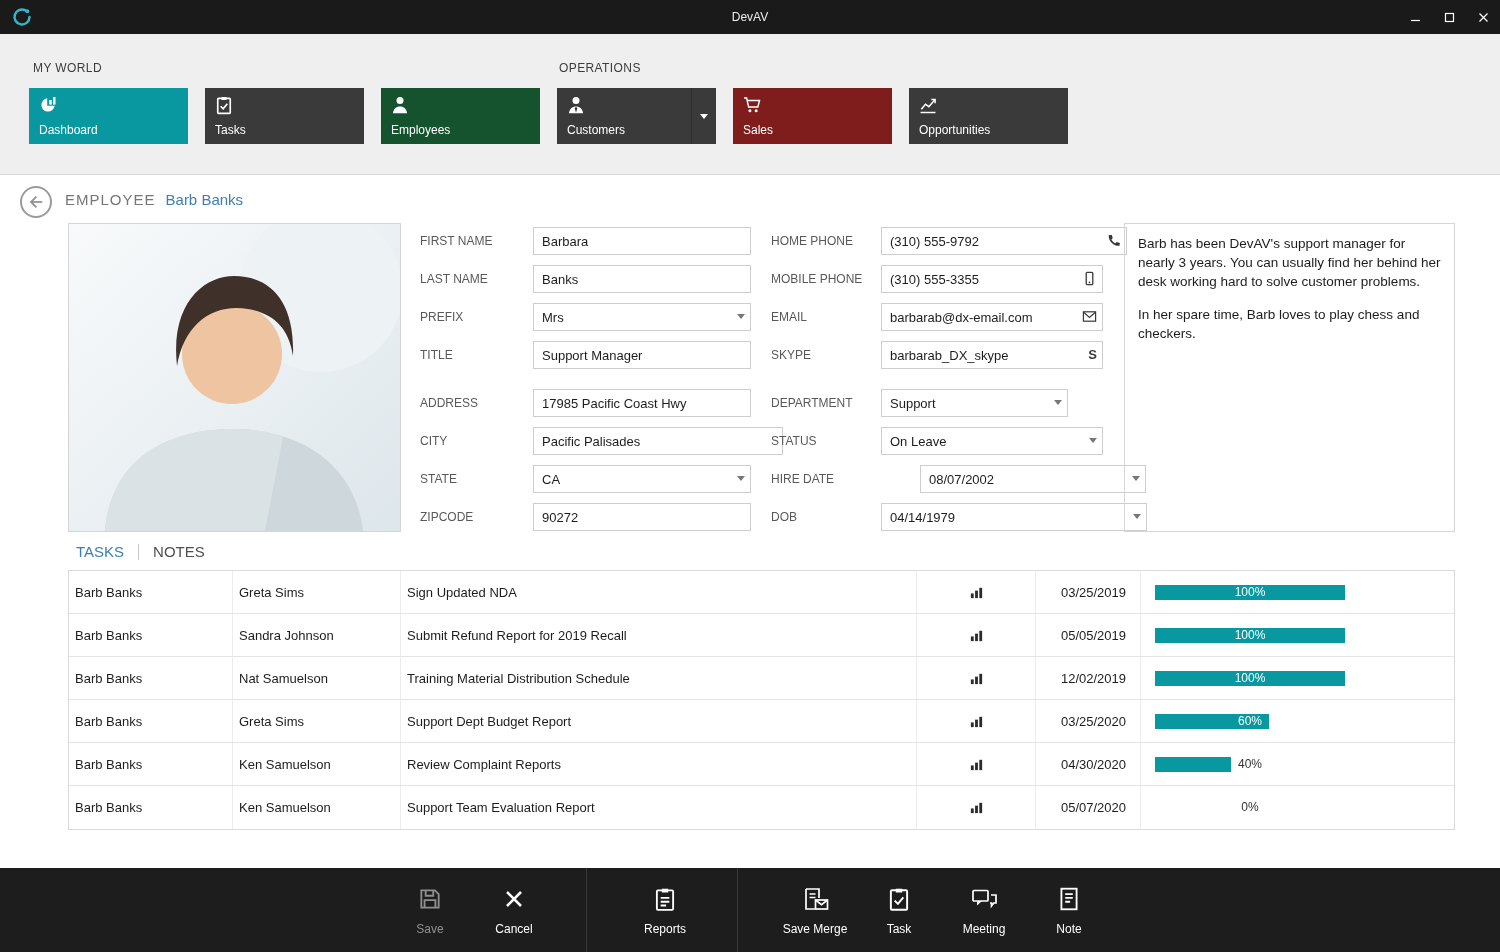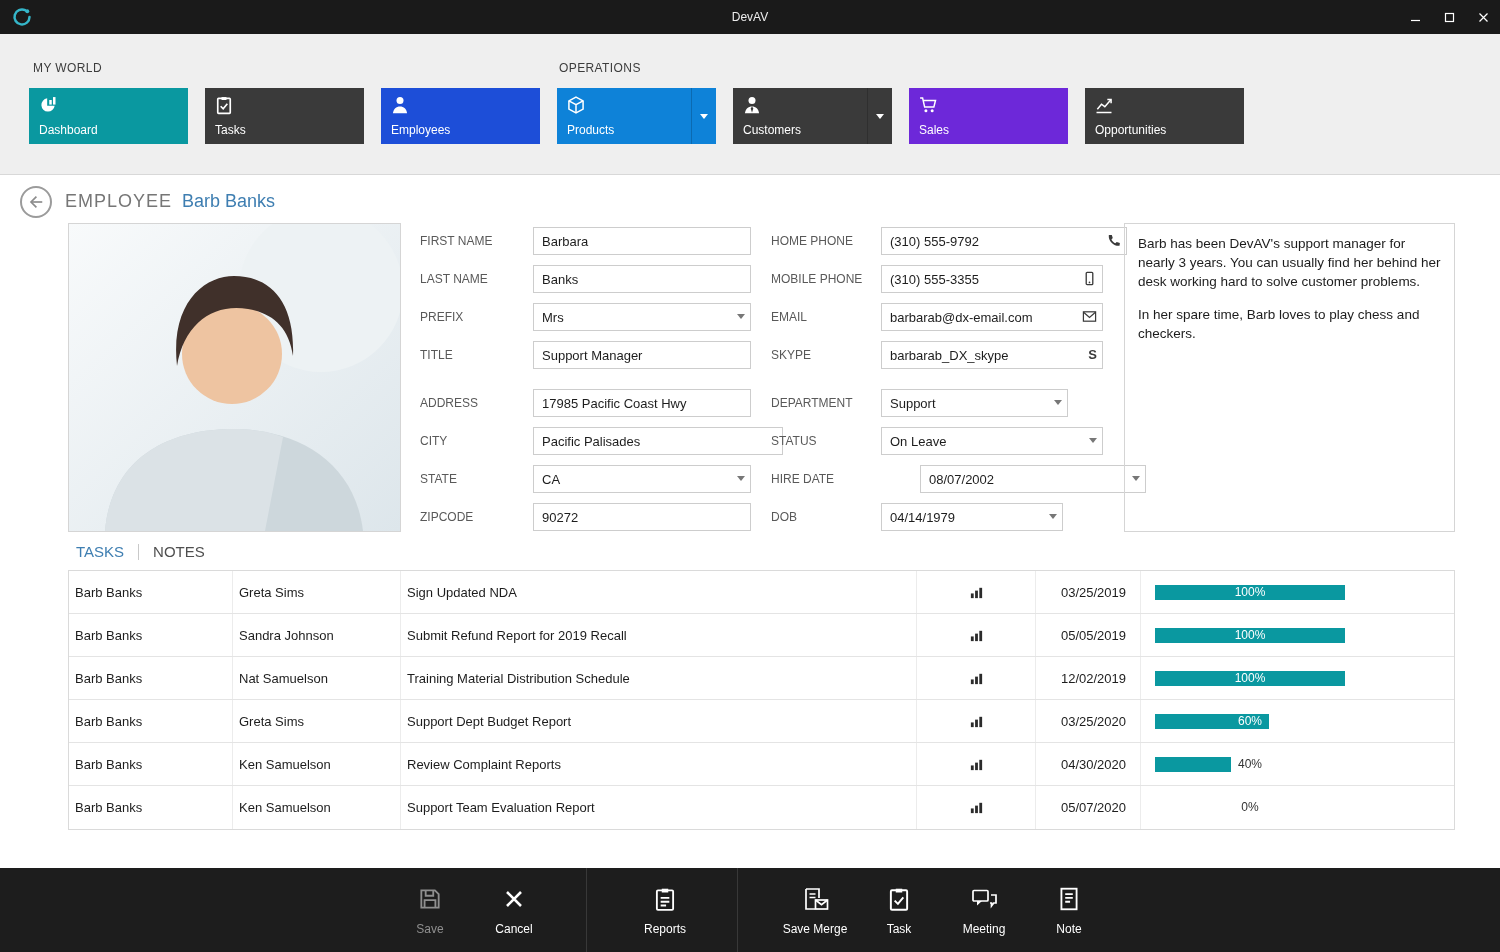--- a/index.html
+++ b/index.html
@@ -19,21 +19,21 @@
   .tiles{position:absolute;top:54px;display:flex;gap:17px}
   .tile{width:159px;height:56px;position:relative;color:#fff;cursor:pointer;flex:0 0 159px}
   .tile .ticon{position:absolute;left:9px;top:7px;width:20px;height:20px}
   .tile .tlabel{position:absolute;left:10px;bottom:7px;font-size:12px;white-space:nowrap}
   .tile .tdrop{position:absolute;right:0;top:0;width:25px;height:56px;border-left:1px solid rgba(0,0,0,.18);display:flex;align-items:center;justify-content:center}
   .caret{width:0;height:0;border-left:4px solid transparent;border-right:4px solid transparent;border-top:5px solid #fff}
 
   
   .content{position:absolute;top:175px;left:0;right:0;bottom:84px;background:#fff}
   .back-btn{position:absolute;left:20px;top:11px;width:32px;height:32px;border:2px solid #9b9b9b;border-radius:50%;display:flex;align-items:center;justify-content:center;cursor:pointer;background:#fff}
-  .crumb{position:absolute;left:65px;top:16px;font-size:18px;display:flex;align-items:baseline}
+  .crumb{position:absolute;left:65px;top:16px;font-size:15px;display:flex;align-items:baseline}
   .crumb-section{color:#767676;letter-spacing:1px;margin-right:10px}
   .crumb-name{color:var(--accent)}
   .photo{position:absolute;left:68px;top:48px;width:333px;height:309px;border:1px solid #d5d5d5;overflow:hidden;background:#eef2f4}
 
   .flabel{position:absolute;font-size:12px;color:#595959;line-height:28px;white-space:nowrap}
   .fwrap{position:absolute;height:28px}
   .fwrap input{width:100%;height:100%;border:1px solid #cdcdcd;font-family:"Liberation Sans","DejaVu Sans",sans-serif;font-size:13px;color:#1d1d1d;padding:0 8px;outline:none;background:#fff}
   .fwrap.has-adorn input{padding-right:26px}
   .adorn{position:absolute;right:6px;top:0;height:26px;display:flex;align-items:center;pointer-events:none}
   .adorn.click{pointer-events:auto;cursor:pointer}
@@ -124,58 +124,46 @@
     <div class="tile" style="background: rgb(58, 58, 58);">
       <span class="ticon">
         <svg viewBox="0 0 24 24" width="20" height="20" fill="none" stroke="#fff" stroke-width="2">
             <rect x="4.5" y="4" width="15" height="18" rx="1"></rect>
             <path d="M9 2.5h6V6H9z" fill="#fff" stroke="none"></path>
             <path d="M8 13.5l3 3 5-6"></path>
           </svg>
       </span>
       <span class="tlabel">Tasks</span>
     </div>
-    <div class="tile" style="background: #1d4ed8;">
+    <div class="tile" style="background: #14532d;">
       <span class="ticon">
         <svg viewBox="0 0 24 24" width="20" height="20">
             <circle cx="12" cy="6.5" r="4.2" fill="#fff"></circle>
             <path d="M3.5 22c.5-5.2 4-8.3 8.5-8.3s8 3.1 8.5 8.3z" fill="#fff"></path>
           </svg>
       </span>
       <span class="tlabel">Employees</span>
     </div>
   </div>
 
   <div class="tiles" style="left:557px">
-    <div class="tile" style="background: rgb(14, 130, 216);">
-      <span class="ticon">
-        <svg viewBox="0 0 24 24" width="20" height="20" fill="none" stroke="#fff" stroke-width="1.8">
-            <path d="M12 2.5l8.5 4.5v10L12 21.5 3.5 17V7z"></path>
-            <path d="M3.5 7L12 11.5 20.5 7M12 11.5v10"></path>
-          </svg>
-      </span>
-      <span class="tlabel">Products</span>
-      <span class="tdrop">
-          <span class="caret"></span>
-        </span>
-    </div>
     <div class="tile" style="background: rgb(58, 58, 58);">
       <span class="ticon">
         <svg viewBox="0 0 24 24" width="20" height="20">
             <circle cx="12" cy="6.5" r="4.2" fill="#fff"></circle>
             <path d="M3.5 22c.5-5.2 4-8.3 8.5-8.3s8 3.1 8.5 8.3z" fill="#fff"></path>
             <path d="M12 13.7l-1.6 2.6 1.6 4.6 1.6-4.6z" fill="#3a3a3a"></path>
           </svg>
       </span>
       <span class="tlabel">Customers</span>
       <span class="tdrop">
           <span class="caret"></span>
         </span>
     </div>
-    <div class="tile" style="background: #6d28d9;">
+    <div class="tile" style="background: #7f1d1d;">
       <span class="ticon">
         <svg viewBox="0 0 24 24" width="20" height="20" fill="none" stroke="#fff" stroke-width="1.8">
             <path d="M2.5 3.5h3L8 14.5h11l2-8H6.5"></path>
             <circle cx="9.5" cy="19" r="1.8" fill="#fff" stroke="none"></circle>
             <circle cx="17" cy="19" r="1.8" fill="#fff" stroke="none"></circle>
           </svg>
       </span>
       <span class="tlabel">Sales</span>
     </div>
     <div class="tile" style="background: rgb(58, 58, 58);">
@@ -326,21 +314,21 @@
 
   <div class="flabel" style="left:771px;top:290px">HIRE DATE</div>
   <div class="fwrap has-adorn" style="left:920px;top:290px;width:226px">
     <input value="08/07/2002" style="">
     <span class="adorn click">
         <span class="caret" style="border-top-color:#777"></span>
       </span>
   </div>
 
   <div class="flabel" style="left:771px;top:328px">DOB</div>
-  <div class="fwrap has-adorn" style="left:881px;top:328px;width:182px">
+  <div class="fwrap has-adorn" style="left:881px;top:328px;width:266px">
     <input value="04/14/1979" style="">
     <span class="adorn click">
         <span class="caret" style="border-top-color:#777"></span>
       </span>
   </div>
 
   <div class="bio">
     <p>Barb has been DevAV's support manager for nearly 3 years. You can usually find her behind her desk working hard to solve customer problems.</p>
     <p>In her spare time, Barb loves to play chess and checkers.</p>
   </div>

